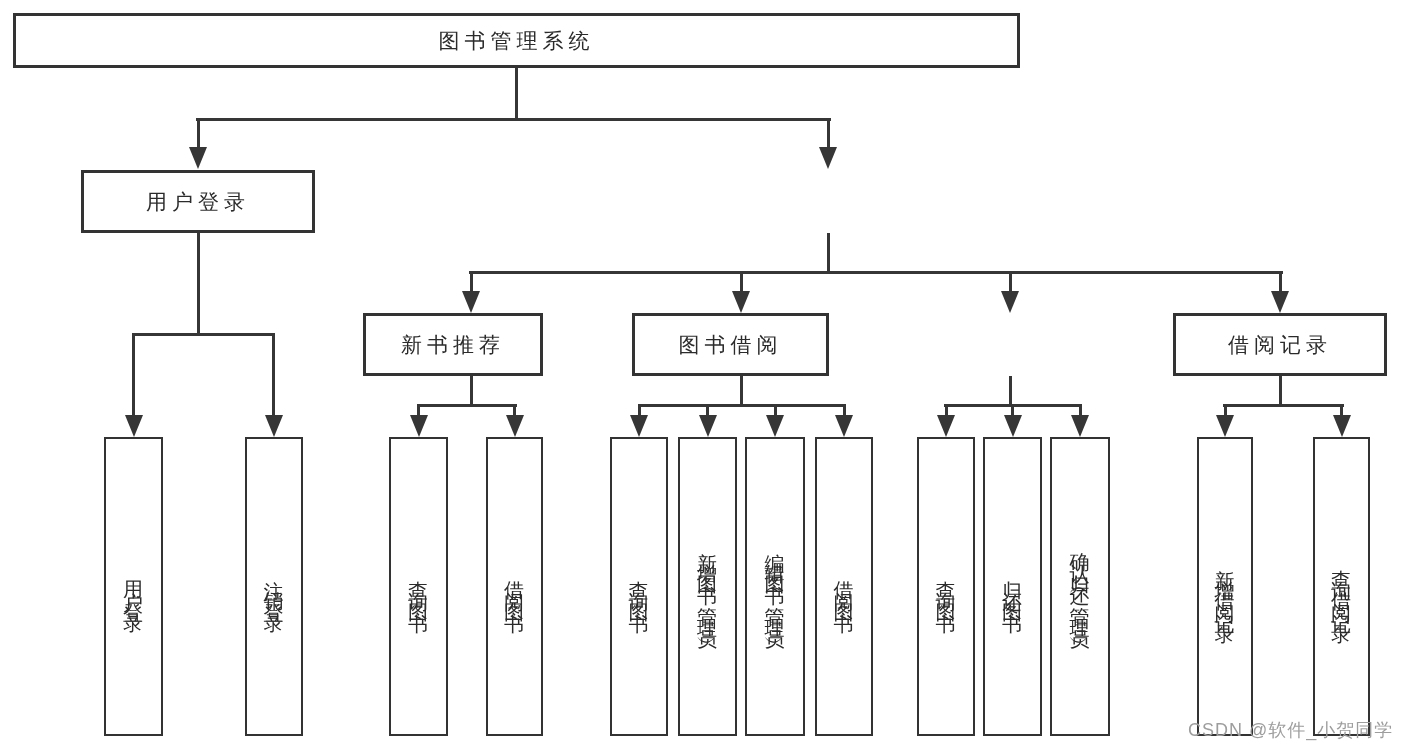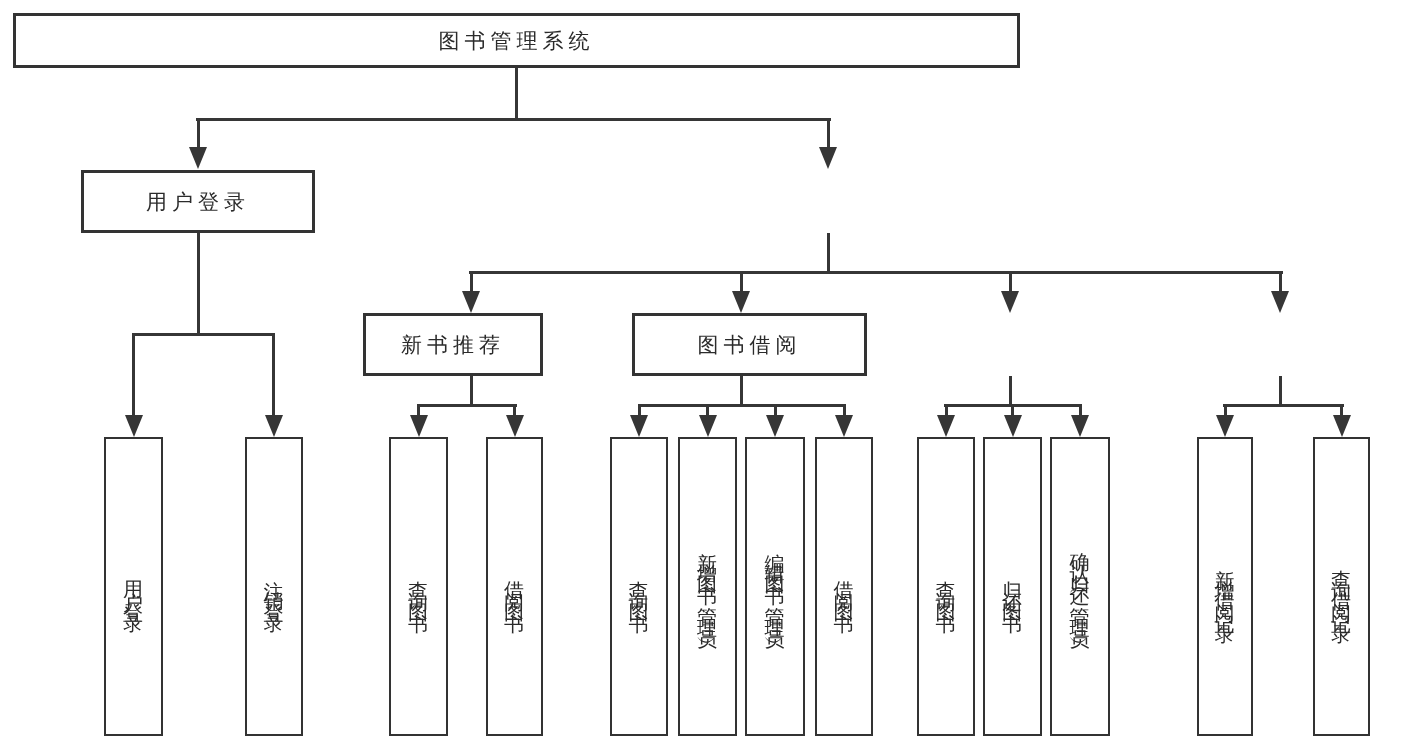--- a/index.html
+++ b/index.html
@@ -136,23 +136,24 @@
   <div class="arrow" style="left:1216px;top:415px"></div>
   <div class="arrow" style="left:1333px;top:415px"></div>
 
   <div class="hbox" style="left:13px;top:13px;width:1007px;height:55px">图书管理系统</div>
 
   <div class="hbox" style="left:81px;top:170px;width:234px;height:63px">用户登录</div>
 
 
   <div class="hbox" style="left:363px;top:313px;width:180px;height:63px">新书推荐</div>
 
-  <div class="hbox" style="left:632px;top:313px;width:235px;height:63px">图书借阅</div>
+  <div class="hbox" style="left:632px;top:313px;width:197px;height:63px">图书借阅</div>
 
 
+  <div class="hbox" style="left:1173px;top:313px;width:214px;height:63px">借阅记录</div>
 
   <div class="vbox" style="left:104px;width:59px">用户登录</div>
 
   <div class="vbox" style="left:245px;width:58px">注销登录</div>
 
   <div class="vbox" style="left:389px;width:59px">查询图书</div>
 
   <div class="vbox" style="left:486px;width:57px">借阅图书</div>
 
   <div class="vbox" style="left:610px;width:58px">查询图书</div>
@@ -166,14 +167,15 @@
   <div class="vbox" style="left:917px;width:58px">查询图书</div>
 
   <div class="vbox" style="left:983px;width:59px">归还图书</div>
 
   <div class="vbox" style="left:1050px;width:60px">确认归还（管理员）</div>
 
   <div class="vbox" style="left:1197px;width:56px">新增借阅记录</div>
 
   <div class="vbox" style="left:1313px;width:57px">查询借阅记录</div>
 
+  <div class="watermark">CSDN @软件_小贺同学</div>
 
 </div>
 
 </body></html>

